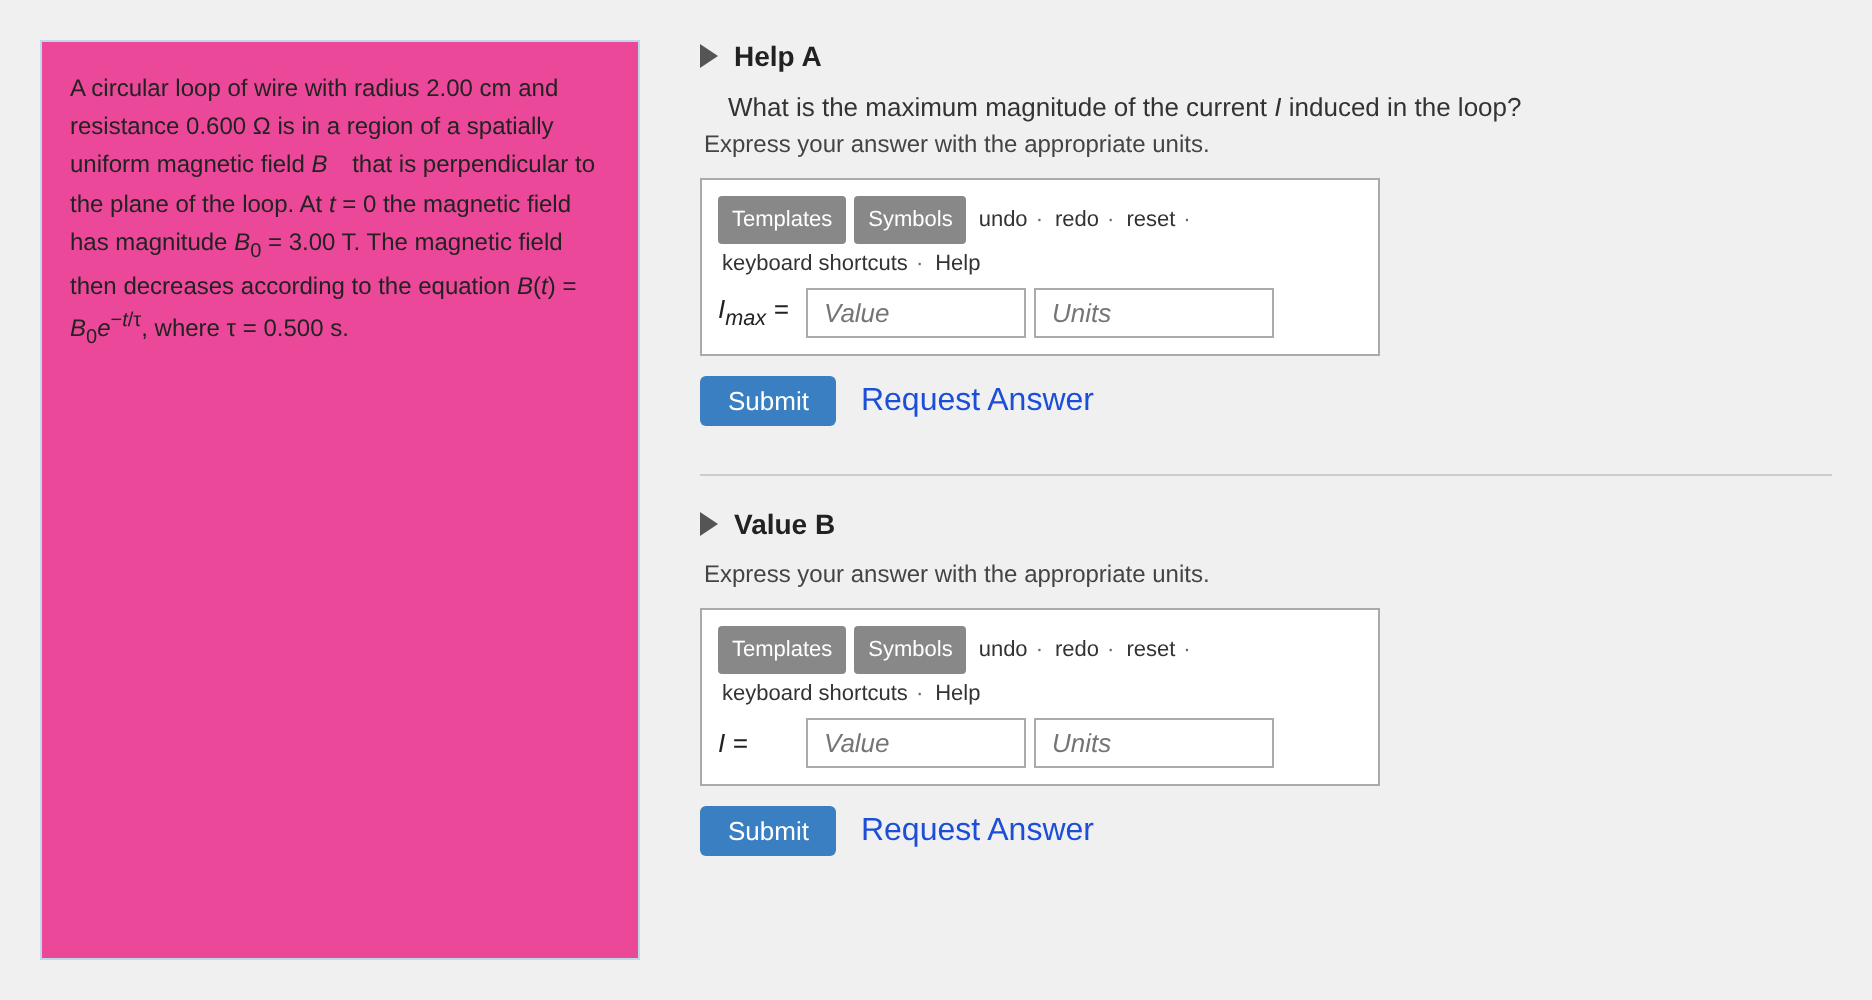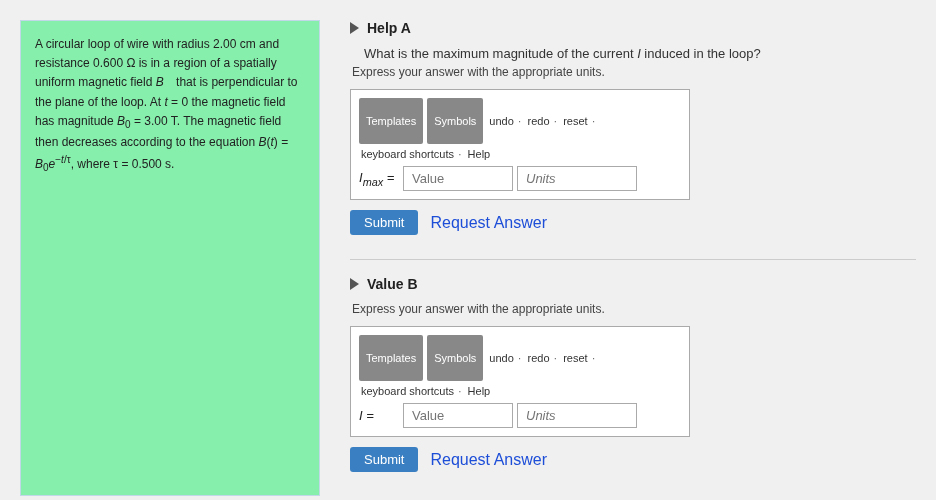--- a/index.html
+++ b/index.html
@@ -7,21 +7,21 @@
       font-family: Arial, sans-serif;
       font-size: 13px;
       background: #f0f0f0;
       display: flex;
       width: 936px;
       min-height: 500px;
     }
 
     .left-panel {
       width: 300px;
-      background: #86efac;
+      background: #ec4899;
       border: 1px solid #c0d8e8;
       padding: 14px;
       margin: 20px 0 20px 20px;
       font-size: 12px;
       line-height: 1.5;
       color: #222;
     }
 
     .left-panel p {
       font-size: 12px;
@@ -85,21 +85,21 @@
       align-items: center;
       gap: 4px;
       margin-bottom: 6px;
       flex-wrap: wrap;
     }
 
     .toolbar-btn {
       background: #888;
       color: #fff;
       border: none;
-      padding: 17px 7px;
+      padding: 6px 7px;
       font-size: 11px;
       cursor: pointer;
       border-radius: 2px;
     }
 
     .toolbar-link {
       font-size: 11px;
       color: #333;
       cursor: pointer;
       margin-left: 2px;
@@ -121,20 +121,21 @@
       font-size: 13px;
       color: #222;
       font-style: italic;
       min-width: 40px;
     }
 
     .value-input {
       border: 1px solid #aaa;
       padding: 4px 8px;
       font-size: 13px;
+      font-style: italic;
       color: #888;
       width: 110px;
       background: #fff;
     }
 
     .units-input {
       border: 1px solid #aaa;
       padding: 4px 8px;
       font-size: 13px;
       font-style: italic;

